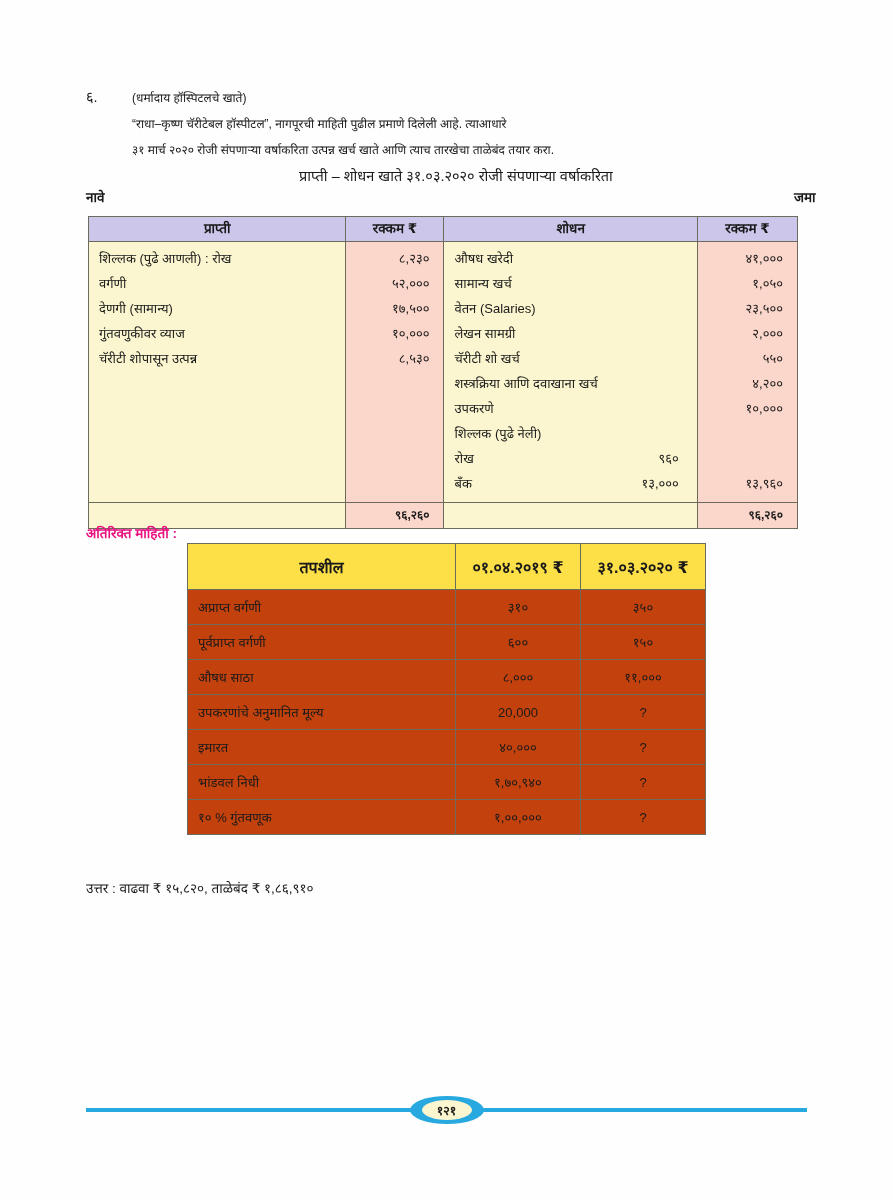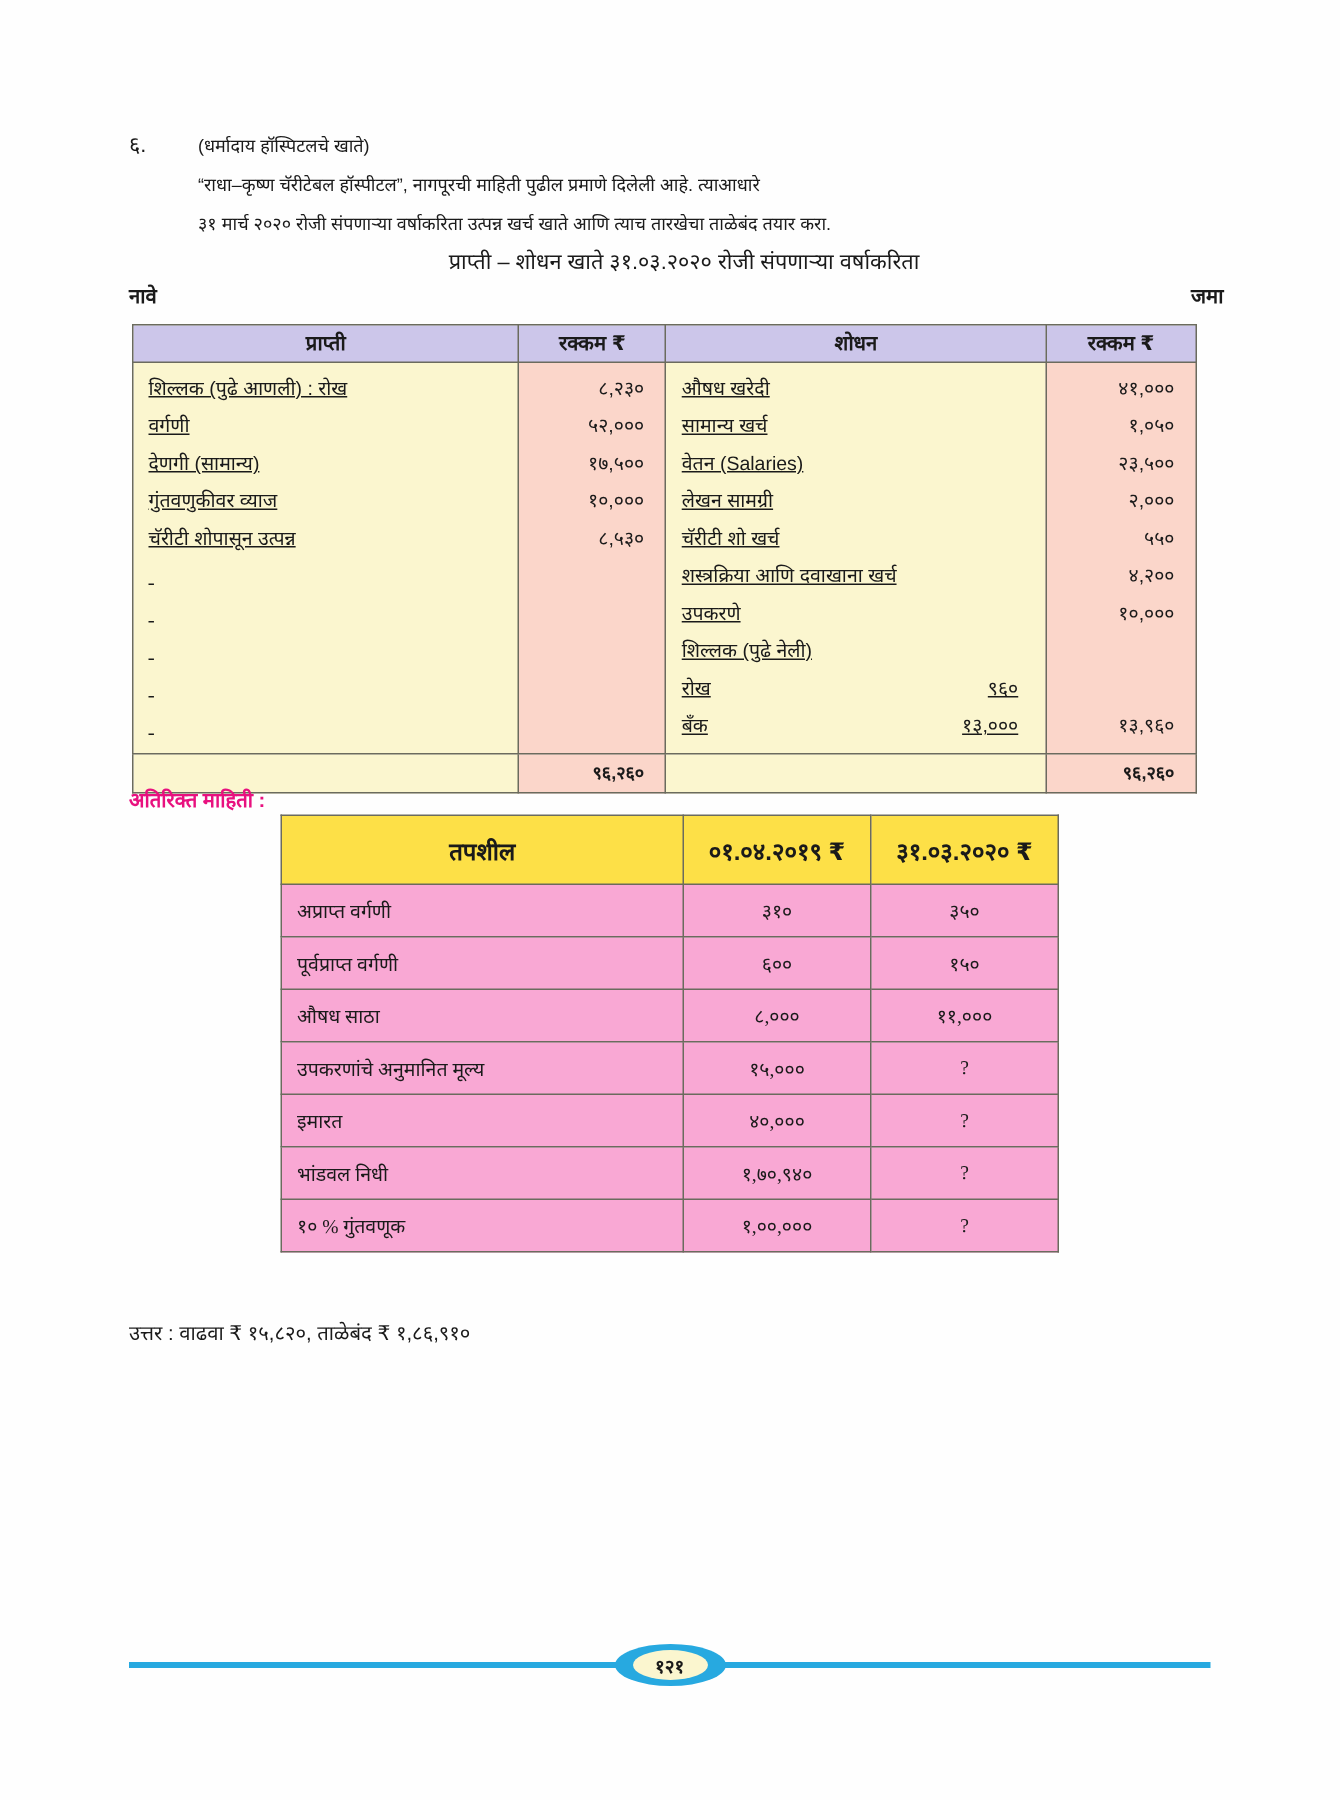--- a/index.html
+++ b/index.html
@@ -99,21 +99,21 @@
     min-height: 240px;
   }
   .lines .ln {
     height: 25px;
     line-height: 25px;
     padding: 0 8px;
     white-space: nowrap;
     overflow: hidden;
   }
   .lines.amt .ln { text-align: right; padding-right: 14px; }
-  .lines.left .ln { text-align: left; padding-left: 10px; text-decoration: underline; }
+  .lines.left .ln { text-align: left; padding-left: 10px; }
 
   
   .ln.split {
     display: flex;
     justify-content: space-between;
     padding: 0 10px;
   }
   .ln.split .sub { padding-right: 8px; }
 
   .totrow td {
@@ -153,24 +153,23 @@
     text-align: center;
     font-weight: 700;
     font-size: 16px;
     height: 45px;
     padding: 0 4px;
   }
   .adj-col-1 { width: 268px; }
   .adj-col-2 { width: 125px; }
   .adj-col-3 { width: 125px; }
   .adj-table tbody td {
-    background: #f9a8d4;
+    background: #c2410c;
     height: 34px;
     padding: 0 10px;
-    font-family: Liberation Serif, serif;
   }
   .adj-table tbody td.num {
     text-align: center;
   }
 
   
   .note {
     position: absolute;
     left: 86px;
     font-size: 13.5px;
@@ -353,21 +352,21 @@
           <td class="num">६००</td>
           <td class="num">१५०</td>
         </tr>
         <tr>
           <td>औषध साठा</td>
           <td class="num">८,०००</td>
           <td class="num">११,०००</td>
         </tr>
         <tr>
           <td>उपकरणांचे अनुमानित मूल्य</td>
-          <td class="num">१५,०००</td>
+          <td class="num">20,000</td>
           <td class="num">?</td>
         </tr>
         <tr>
           <td>इमारत</td>
           <td class="num">४०,०००</td>
           <td class="num">?</td>
         </tr>
         <tr>
           <td>भांडवल निधी</td>
           <td class="num">१,७०,९४०</td>

